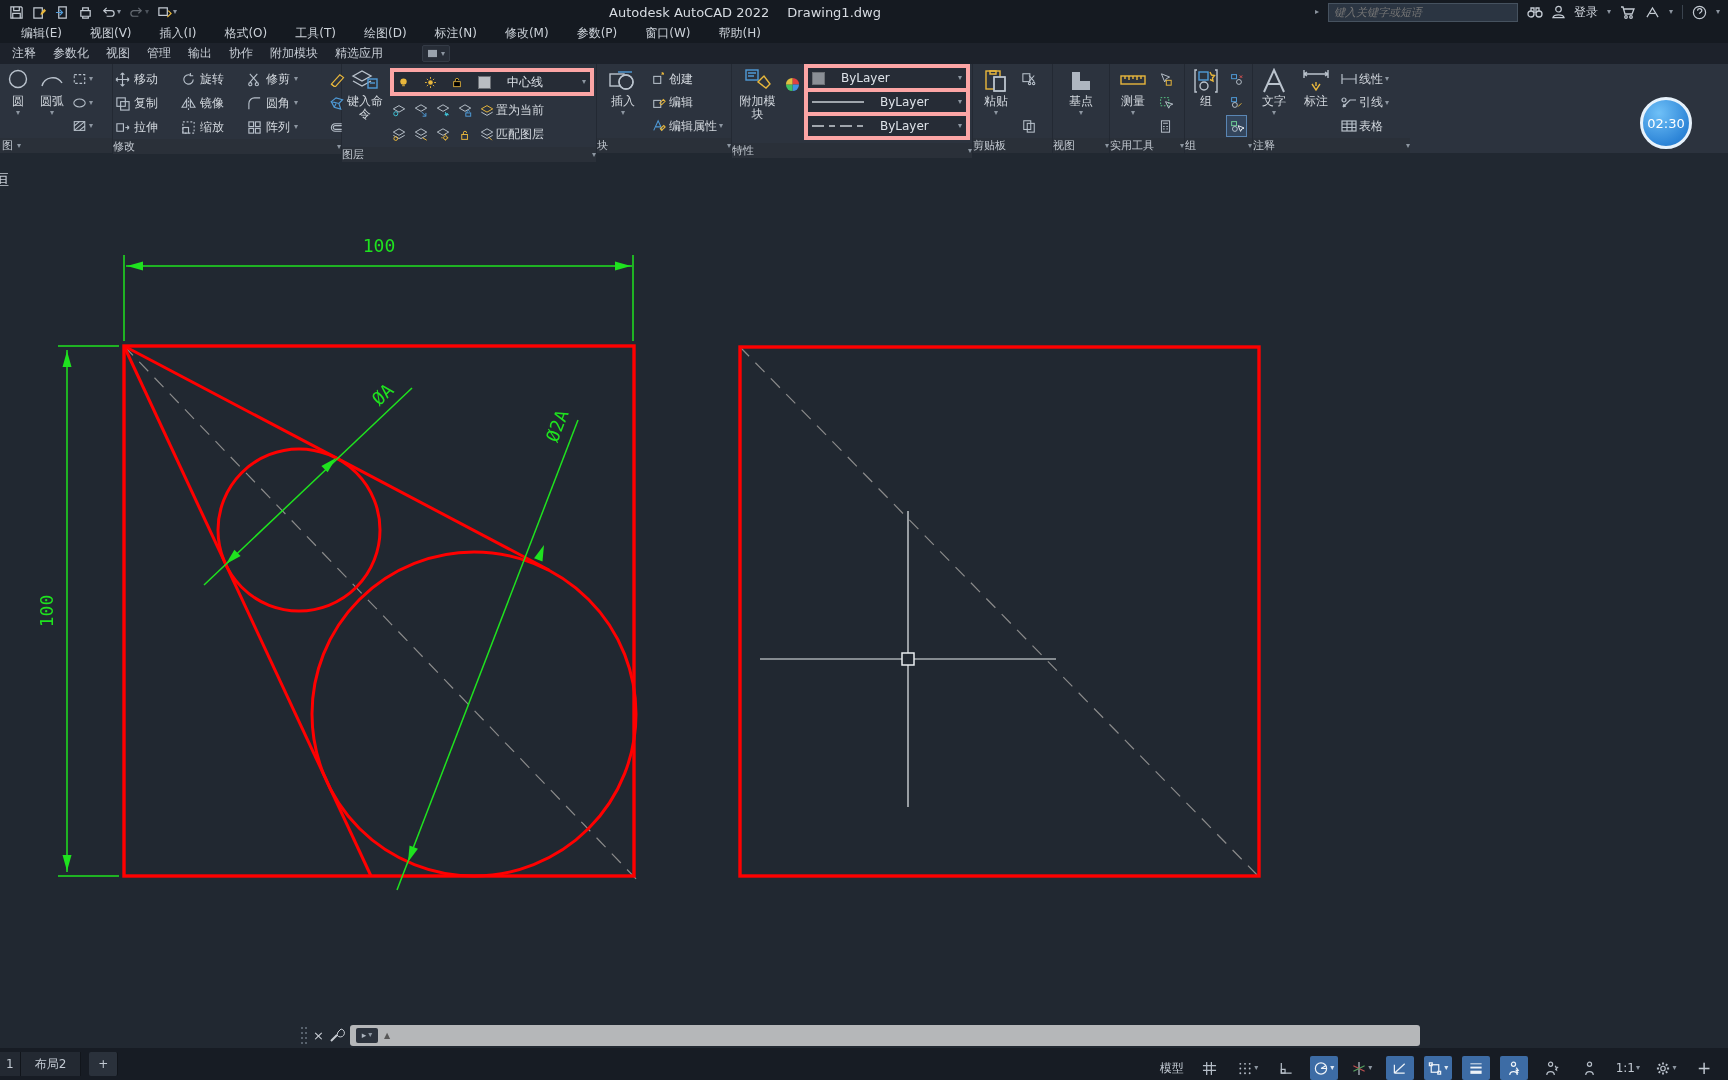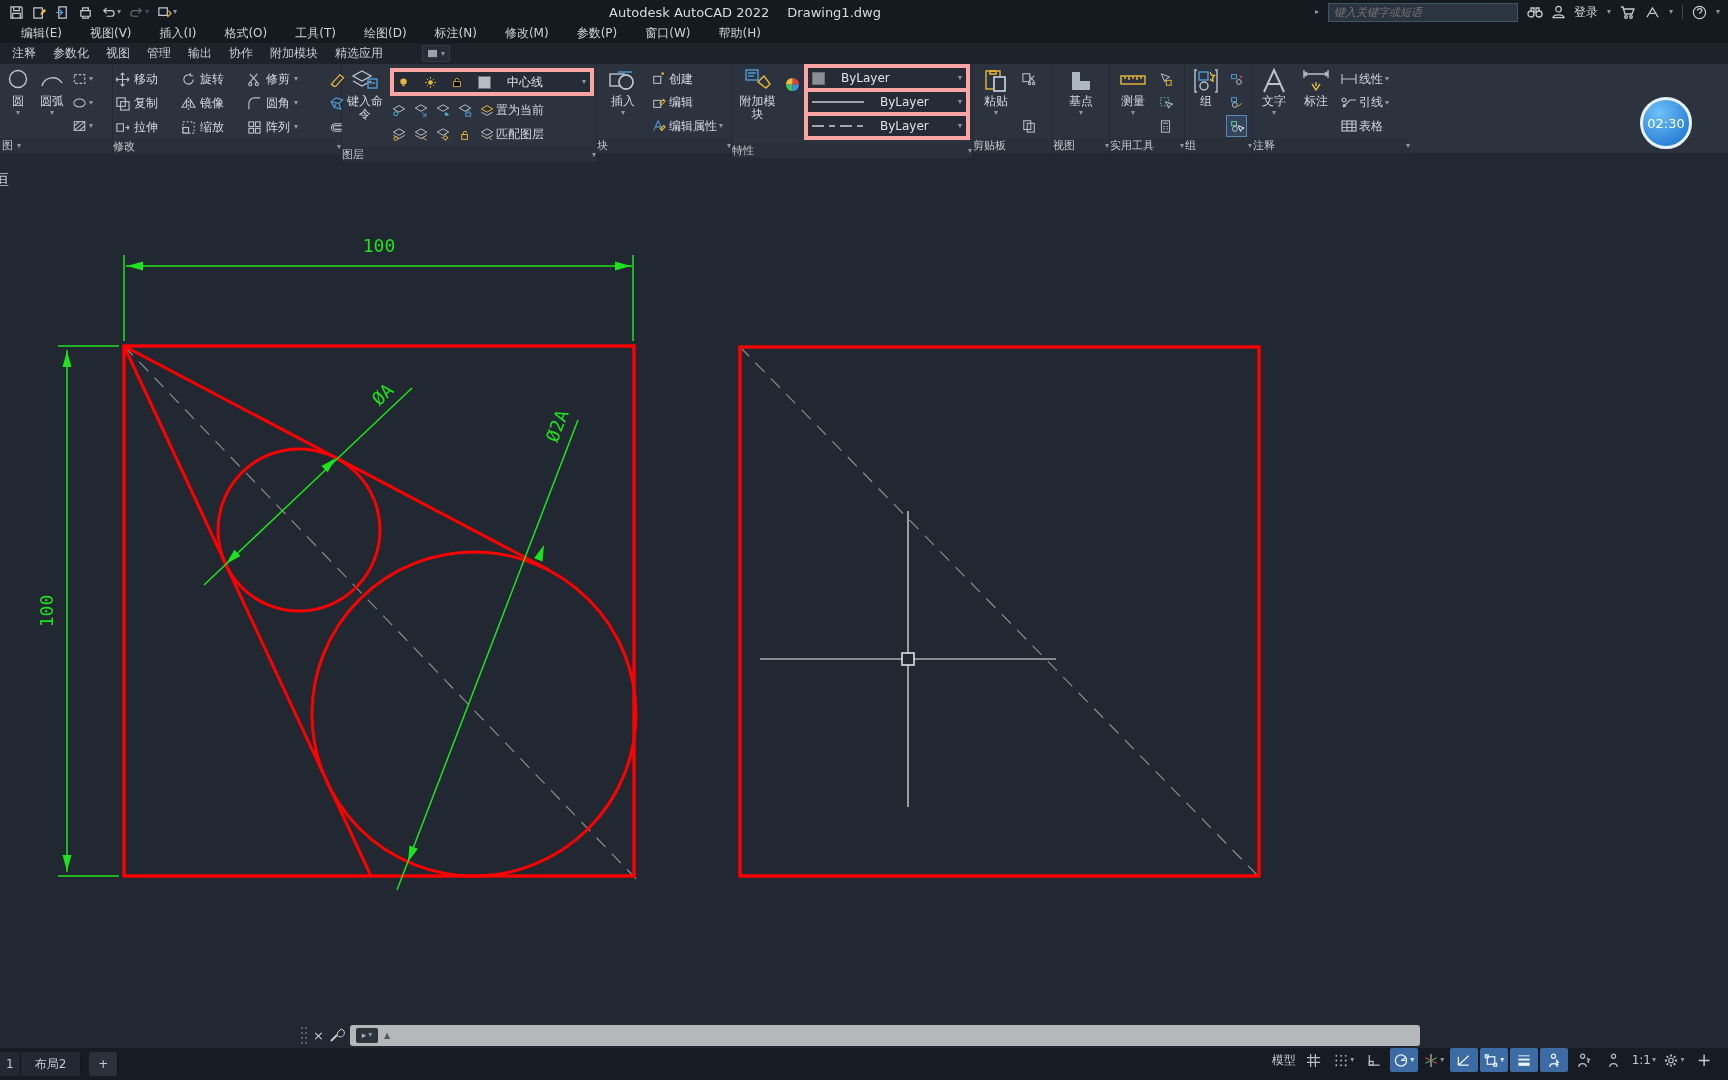--- a/index.html
+++ b/index.html
@@ -60,21 +60,21 @@
            display:flex;align-items:center;justify-content:center;gap:2px}
   .cmdtext{color:#474747;font-size:12px;font-style:italic;flex:1}
   .cmdcaret{color:#585858;font-size:8px}
   
   .statusbar{position:absolute;left:0;top:1048px;width:1728px;height:32px;background:#171c24;z-index:7;
              display:flex;align-items:center;color:#c2c9d2;font-size:12px}
   .ltabs{display:flex;align-items:center;height:100%}
   .ltab{padding:0 14px;height:24px;display:flex;align-items:center;background:#232932;
         border-right:1px solid #11151b;cursor:pointer}
   .ltab.plus{padding:0 9px;background:#2a313b;border-radius:2px;margin-left:8px}
-  .sicons{position:absolute;right:10px;top:0;height:32px;display:flex;align-items:flex-start;gap:2px}
+  .sicons{position:absolute;right:10px;top:0;height:32px;display:flex;align-items:flex-end;gap:10px}
   .sico{height:24px;min-width:24px;display:flex;align-items:center;justify-content:center;gap:1px;
         border-radius:2px;cursor:pointer;padding:0 2px}
   .sico svg{stroke:#b6bec8;fill:none;stroke-width:1.3}
   .sico.on{background:#3d6ca5}
   .sico.on svg{stroke:#eef3f8}
   
   .timer{position:absolute;left:1640px;top:97px;width:52px;height:52px;border-radius:50%;z-index:8;
          background:radial-gradient(circle at 35% 28%,#6fc0f7,#2e86d8 70%,#1f6fc0);
          border:3px solid #e7f2fb;box-sizing:border-box;display:flex;align-items:center;
          justify-content:center;color:#fff;font-size:13px}

